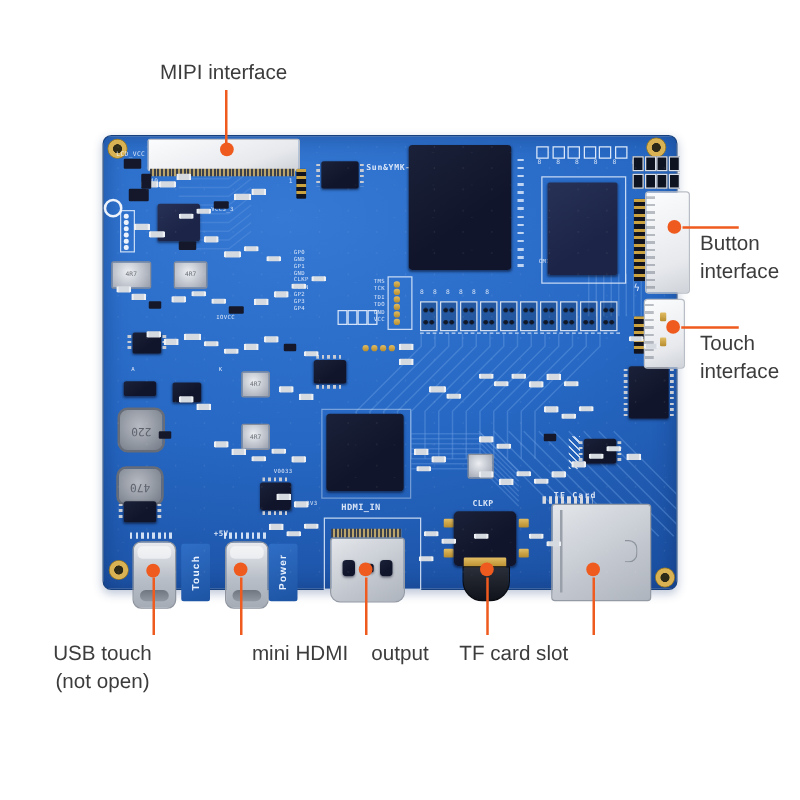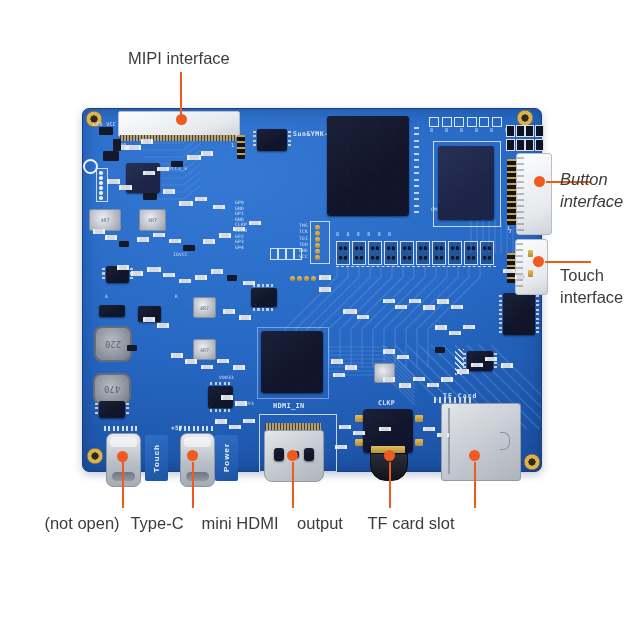--- a/index.html
+++ b/index.html
@@ -415,48 +415,48 @@
 
     <div>
       <div class="ann-text" style="left:128px;top:47px;">MIPI interface</div>
       <div class="lineV" style="left:180px;top:72px;height:43px;"></div>
       <div class="dot" style="left:176px;top:114px;"></div>
     </div>
 
     <div>
       <div class="dot" style="left:534px;top:176px;"></div>
       <div class="lineH" style="left:546px;top:181px;width:45px;"></div>
-      <div class="ann-text" style="left:560px;top:168px;font-style:italic;">
+      <div class="ann-text" style="left:560px;top:184px;">
         <span>Button</span>
         <span>interface</span>
       </div>
     </div>
 
     <div>
       <div class="dot" style="left:533px;top:256px;"></div>
       <div class="lineH" style="left:545px;top:261px;width:46px;"></div>
       <div class="ann-text" style="left:560px;top:264px;">
         <span>Touch</span>
         <span>interface</span>
       </div>
     </div>
 
     <div>
       <div class="dot" style="left:117px;top:451px;"></div>
       <div class="lineV" style="left:122px;top:462px;height:46px;"></div>
       <div class="ann-text center" style="left:36px;top:512px;width:92px;">
+        <span>USB touch</span>
         <span>(not open)</span>
       </div>
     </div>
 
     <div>
       <div class="dot" style="left:187px;top:450px;"></div>
       <div class="lineV" style="left:192px;top:462px;height:46px;"></div>
       <div class="ann-text center" style="left:117px;top:512px;width:80px;">
-        <span>Type-C</span>
       </div>
     </div>
 
     <div>
       <div class="dot" style="left:287px;top:450px;"></div>
       <div class="lineV" style="left:292px;top:462px;height:46px;"></div>
       <div class="ann-text center" style="left:196px;top:512px;width:88px;">mini HDMI</div>
     </div>
 
     <div>

